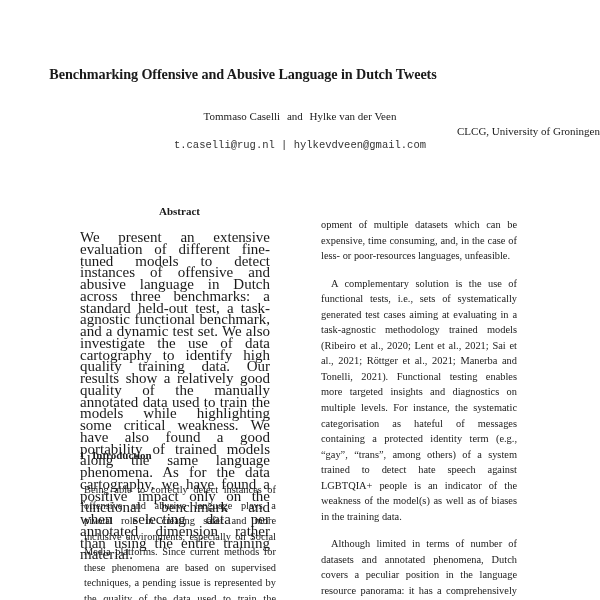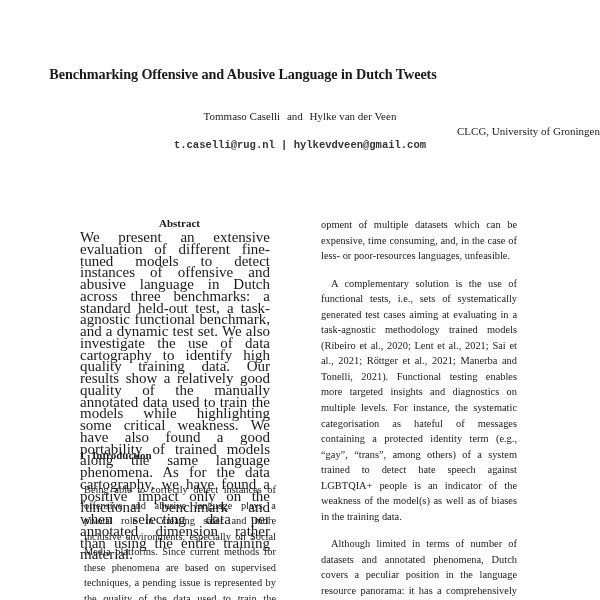--- a/index.html
+++ b/index.html
@@ -4,23 +4,23 @@
 <style>
   html, body { margin:0; padding:0; background:#ffffff; }
   body { width:600px; height:600px; position:relative; overflow:hidden;
          font-family:"Liberation Serif", "DejaVu Serif", serif; color:#1a1a1a; }
   .title { position:absolute; top:66px; left:0; width:486px; text-align:center;
            font-weight:bold; font-size:14.2px; letter-spacing:-0.1px; }
   .authors { position:absolute; top:110px; left:0; width:600px; text-align:center; font-size:11px; }
   .authors .name { font-weight:normal;margin-top:27px; }
   .affil { position:absolute; top:125px; left:0; width:600px; text-align:right; font-size:11px; }
   .emails { position:absolute; top:139px; left:0; width:600px; text-align:center; font-size:10.5px;
-            font-family:"Liberation Mono", "DejaVu Sans Mono", monospace; color:#333;font-weight:bold; }
+            font-family:"Liberation Mono", "DejaVu Sans Mono", monospace; color:#333; }
   .abs-head { position:absolute; top:205px; left:72px; width:215px; text-align:center;
-              font-weight:bold; font-size:11px;margin-top:12px; }
+              font-weight:bold; font-size:11px; }
   .abs-body { position:absolute; top:232px; left:80px; width:190px; font-size:15px;
               line-height:11.75px; text-align:justify; hyphens:manual; }
   .sec-head { position:absolute; top:449px; left:72px; font-weight:bold; font-size:11px;text-align:center; }
   .sec-head .num { display:inline-block; width:20px; }
   .col { position:absolute; width:216px; font-size:10.4px; line-height:15.55px;
          text-align:justify; }
   .col p { margin:12px; }
   .col p.indent { text-indent:10px; margin-top:2px; }
   .left-body { top:470px; left:72px; }
   .right-body { top:205px; left:309px; width:220px; }

